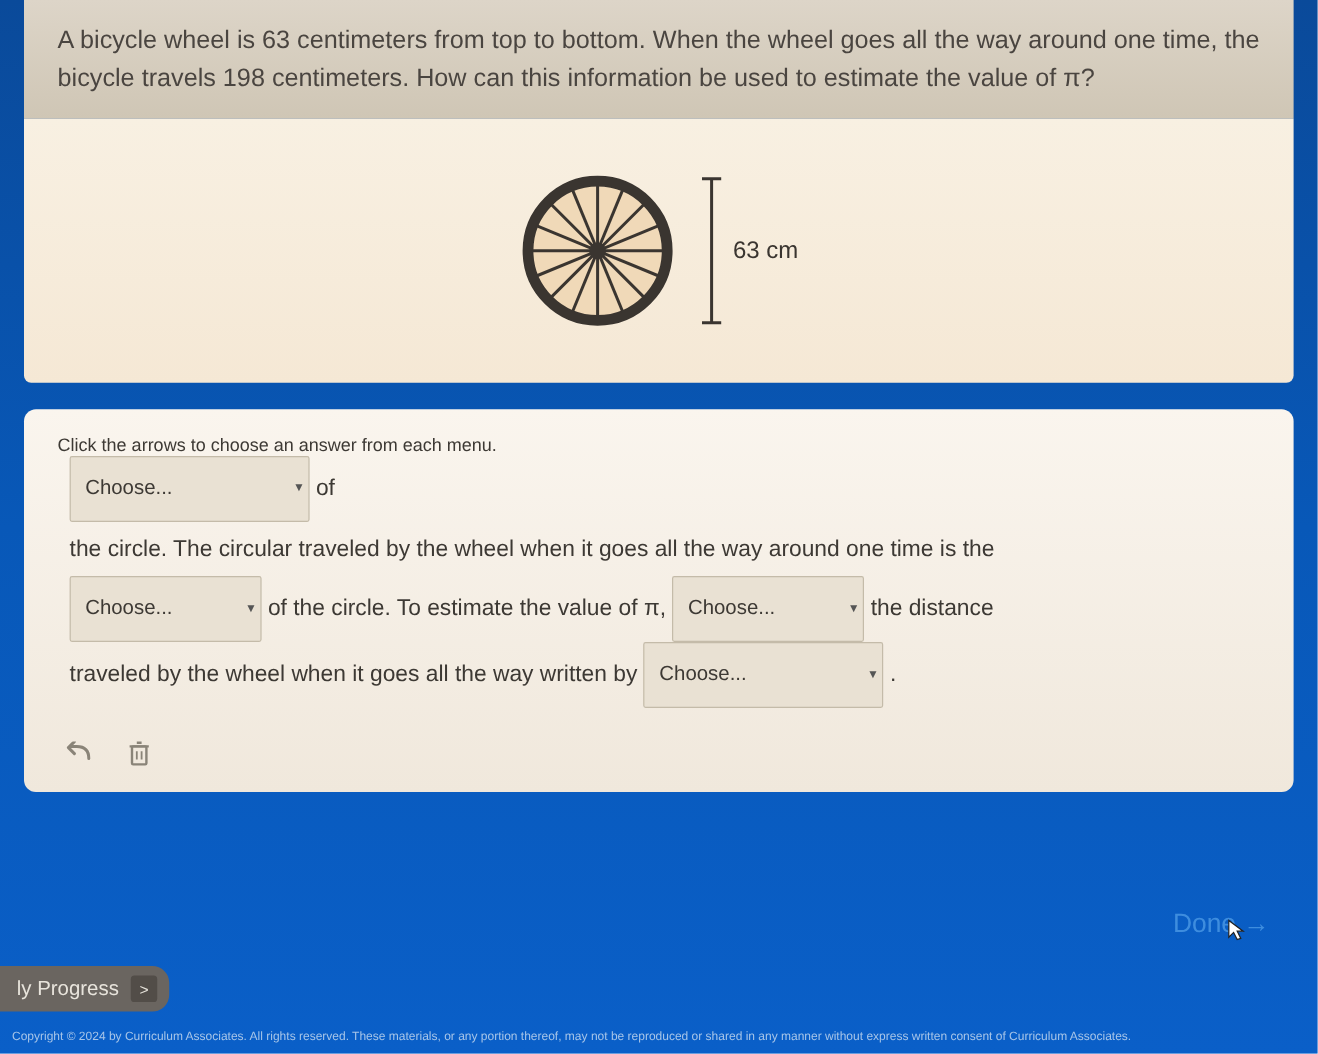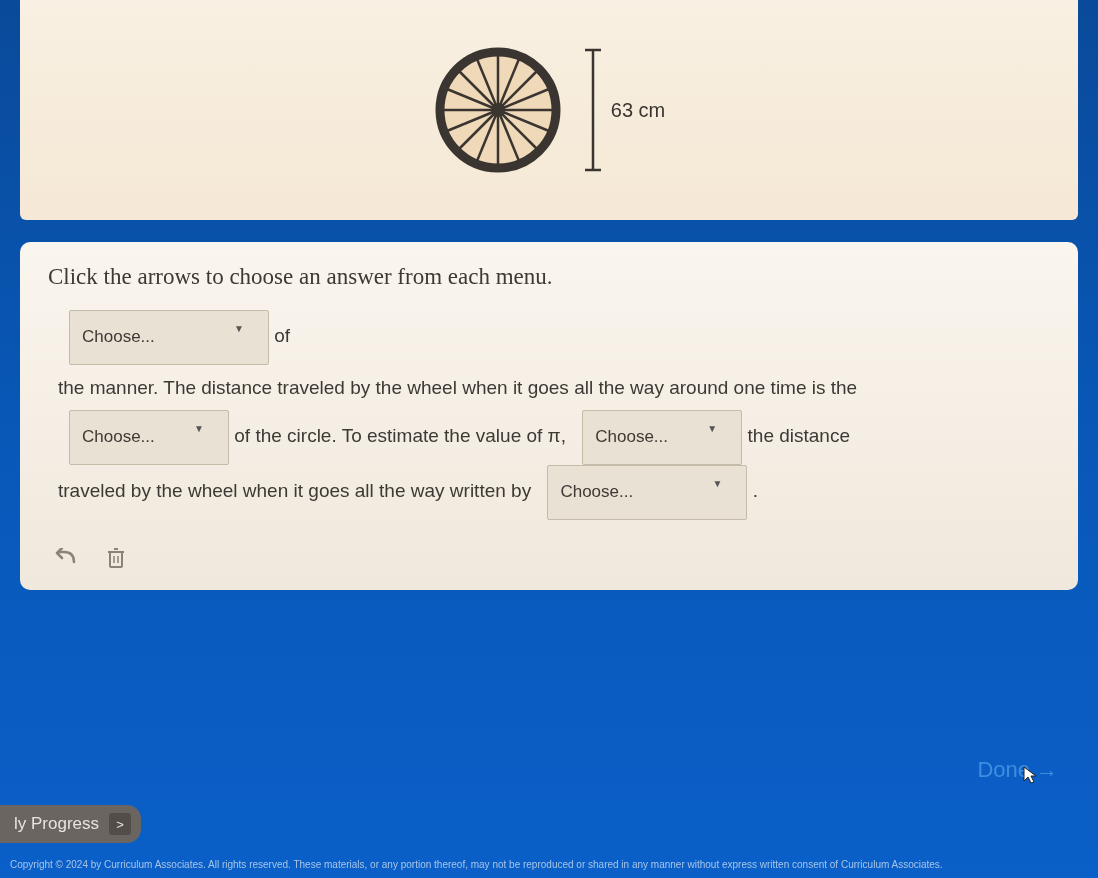--- a/index.html
+++ b/index.html
@@ -35,46 +35,43 @@
     .wheel-svg { display: block; }
     .measure { display: flex; align-items: center; gap: 8px; color: #3a3530; font-size: 20px; justify-content: center; }
     .answer-card {
       background: linear-gradient(180deg, #faf5ee 0%, #f0e8dc 100%);
       margin-top: 22px;
       border-radius: 10px;
       padding: 22px 28px 18px 28px;
       color: #3a3530;
     }
     .instruction {
-      font-size: 23px;
-      margin-bottom: 20px;
+      font-size: 15px;
       color: #3d3934;
-      font-family: Liberation Serif, serif;
     }
     .fill-in {
       font-size: 19px;
       line-height: 2.4;
       padding: 0 10px;
       color: #3d3934;
     }
     .dropdown {
       display: inline-flex;
-      align-items: flex-start;
+      align-items: center;
       justify-content: space-between;
       background: #e9e1d3;
       border: 1px solid #c4bba9;
       border-radius: 2px;
-      padding: 6px 24px 6px 12px;
+      padding: 6px 3px 6px 12px;
       min-width: 160px;
       font-size: 17px;
       color: #3d3934;
       cursor: pointer;
       vertical-align: middle;
       gap: 18px;
-      margin-left: 11px;
     }
     .dropdown.wide { min-width: 200px; }
     .caret {
       font-size: 10px;
       color: #555;
     }
     .toolbar {
       margin-top: 24px;
       display: flex;
       gap: 22px;
@@ -139,20 +136,23 @@
       color: #a7c5e8;
       font-size: 10px;
       white-space: nowrap;
       overflow: hidden;
     }
   </style>
 </head>
 <body>
 
 <div class="main-container">
+  <div class="question-header">
+    <span>A bicycle wheel is 63 centimeters from top to bottom. When the wheel goes all the way around one time, the bicycle travels 198 centimeters. How can this information be used to estimate the value of π?</span>
+  </div>
 
   <div class="diagram-area">
     <svg class="wheel-svg" width="130" height="130" viewBox="0 0 130 130">
       <circle cx="65" cy="65" r="58" fill="#f0d9b8" stroke="#3a3530" stroke-width="9"></circle>
       <g stroke="#3a3530" stroke-width="2.5">
         <line x1="65" y1="65" x2="65" y2="10"></line>
         <line x1="65" y1="65" x2="65" y2="120"></line>
         <line x1="65" y1="65" x2="10" y2="65"></line>
         <line x1="65" y1="65" x2="120" y2="65"></line>
         <line x1="65" y1="65" x2="26" y2="26"></line>
@@ -182,21 +182,21 @@
 
   <div class="answer-card">
     <div class="instruction">Click the arrows to choose an answer from each menu.</div>
     <div class="fill-in">
       <span class="dropdown wide">
         <span>Choose...</span>
         <span class="caret">▼</span>
       </span>
       <span>of</span>
       <br>
-      <span>the manner. The distance traveled by the wheel when it goes all the way around one time is the</span>
+      <span>the circle. The circular traveled by the wheel when it goes all the way around one time is the</span>
       <br>
       <span class="dropdown">
         <span>Choose...</span>
         <span class="caret">▼</span>
       </span>
       <span>of the circle. To estimate the value of π,</span>
       <span class="dropdown">
         <span>Choose...</span>
         <span class="caret">▼</span>
       </span>

